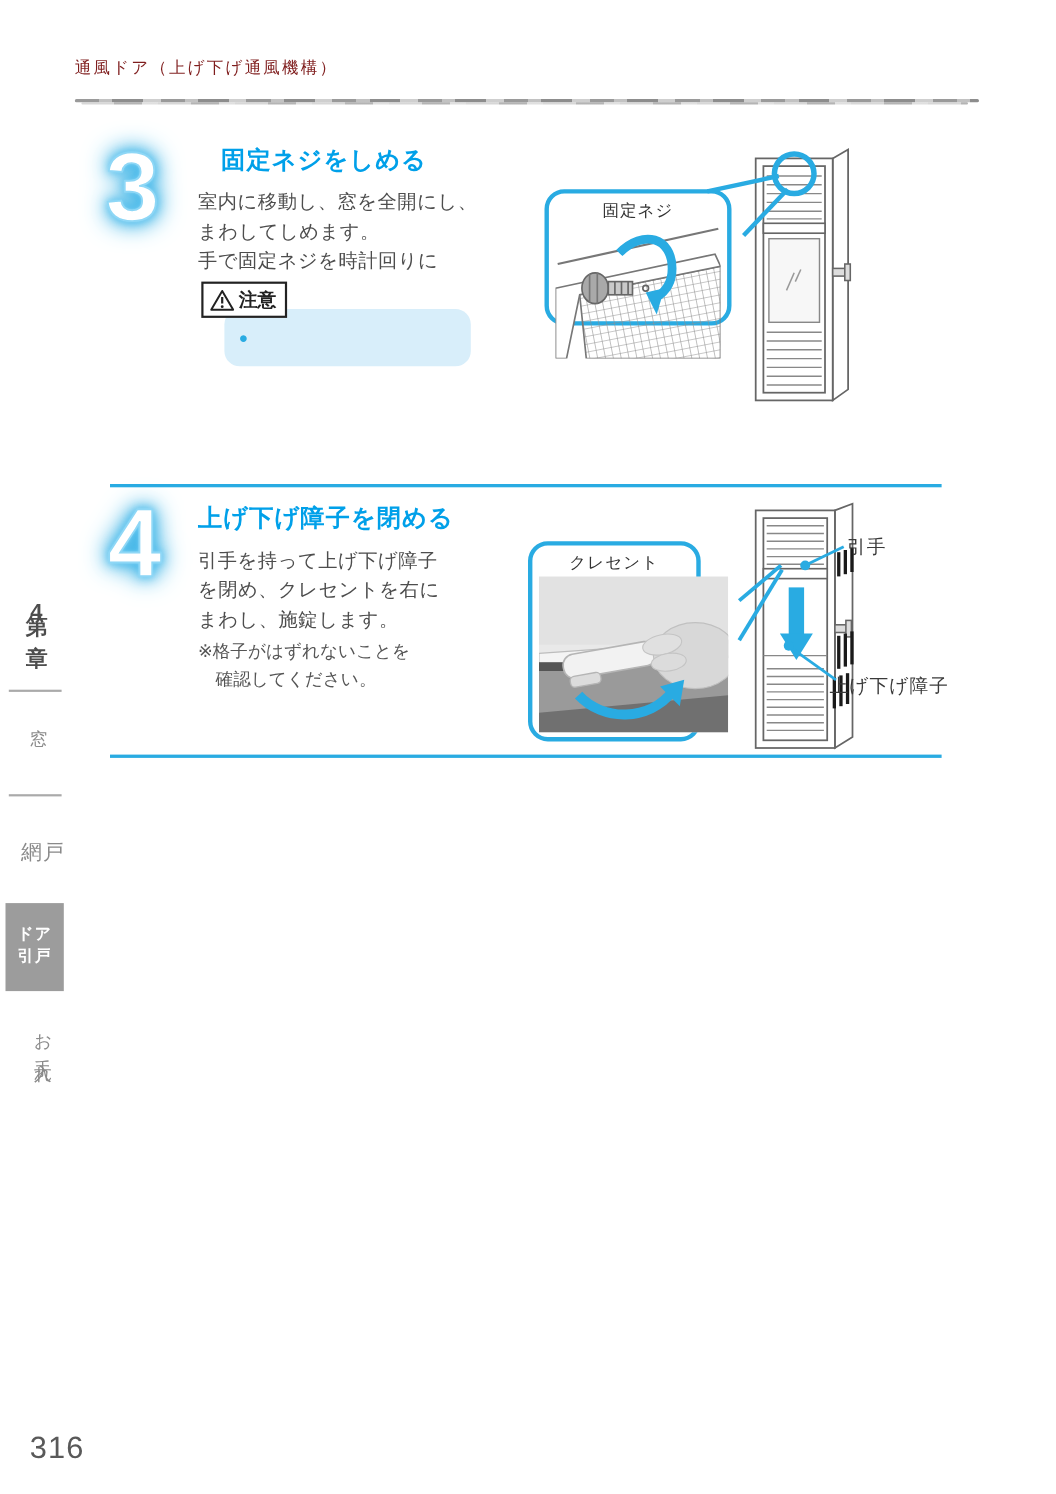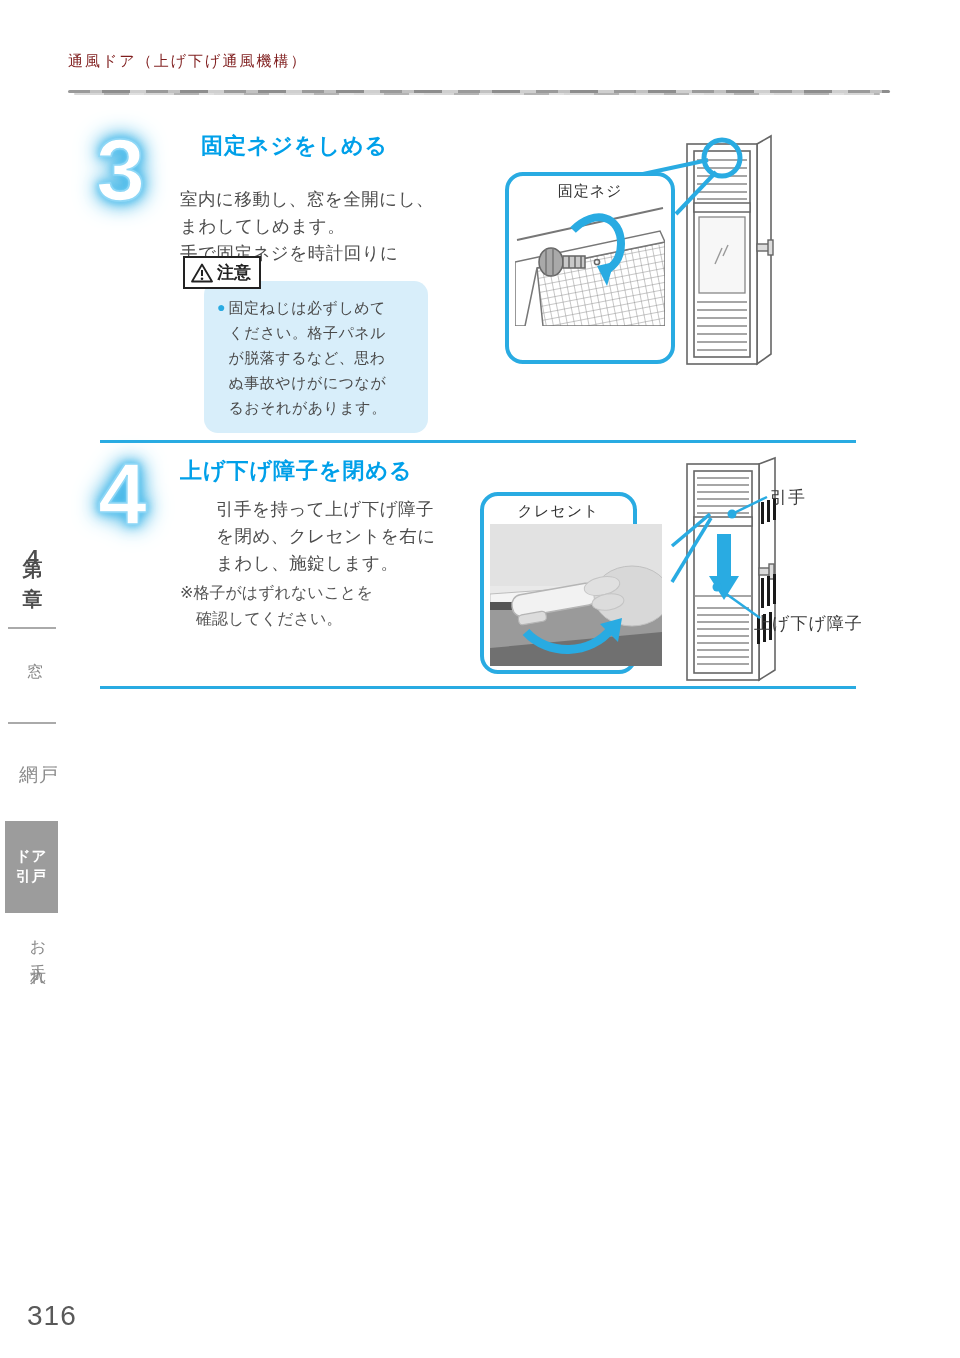--- a/index.html
+++ b/index.html
@@ -19,22 +19,22 @@
     position:absolute;font-size:88px;font-weight:bold;line-height:1;color:#fff;
     text-shadow:0 0 2px #b5e6fa,0 0 5px #7fd2f5,0 0 10px #45b9ec,0 0 18px #29abe2,0 0 26px #29abe2;
     -webkit-text-stroke:1.5px #8ed7f6;
   }
   .num3{left:96px;top:126px;}
   .num4{left:98px;top:450px;}
   .step-title{position:absolute;font-size:22px;font-weight:bold;color:#00A0E9;letter-spacing:1px;}
   .title3{left:180px;top:131px;margin-left:21px;}
   .title4{left:180px;top:456px;}
   .step-body{position:absolute;font-size:17.5px;line-height:1.55;color:#4d4d4d;letter-spacing:.5px;}
-  .body3{left:180px;top:170px;margin-top:16px;}
-  .body4{left:180px;top:496px;margin-left:36px;}
+  .body3{left:180px;top:170px;}
+  .body4{left:180px;top:496px;}
   .step-body span{display:block;}
   .step-note{position:absolute;left:180px;top:580px;font-size:16px;line-height:1.62;color:#555;}
   .step-note span{display:block;}
   .step-note span.indent{padding-left:16px;}
   .divider{position:absolute;left:100px;width:756px;height:3px;background:#29ABE2;}
   .div1{top:440px;}
   .div2{top:686px;}
   
   .caution-label{position:absolute;left:183px;top:256px;display:flex;align-items:center;gap:4px;
     border:2px solid #222;background:#fff;padding:3px 8px 3px 6px;z-index:2;}
@@ -42,40 +42,40 @@
   .caution-box{position:absolute;left:204px;top:281px;width:224px;background:#D8EEFA;border-radius:14px;
     padding:15px 10px 13px 13px;box-sizing:border-box;display:flex;}
   .caution-box .bullet{color:#29ABE2;font-size:14px;line-height:1.7;margin-right:3px;}
   .caution-box .lines{font-size:15px;line-height:1.66;color:#4a4a4a;letter-spacing:.5px;}
   .caution-box .lines span{display:block;}
   
   .illo{position:absolute;}
   .illo3{left:495px;top:118px;width:395px;height:272px;}
   .illo4{left:470px;top:448px;width:430px;height:245px;}
   .callout{position:absolute;background:#fff;border:4px solid #29ABE2;border-radius:18px;box-sizing:border-box;}
-  .callout3{left:10px;top:54px;width:170px;height:192px;}
+  .callout3{left:0;top:54px;width:170px;height:124px;}
   .callout4{left:10px;top:44px;width:157px;height:182px;}
   .callout-label{position:absolute;top:6px;left:0;right:0;text-align:center;font-size:15px;color:#333;letter-spacing:1px;}
   .callout-art{position:absolute;left:6px;top:28px;}
   .overlay{position:absolute;left:0;top:0;pointer-events:none;}
   .doorsvg{position:absolute;}
   .door3{left:190px;top:14px;}
   .door4{left:215px;top:8px;}
   .part-label{position:absolute;font-size:17px;color:#3a3a3a;letter-spacing:1px;white-space:nowrap;}
   .lbl-handle{left:300px;top:38px;}
   .lbl-sash{left:284px;top:164px;}
   
   .vtext{writing-mode:vertical-rl;text-orientation:upright;}
   .sb-chapter{position:absolute;left:20px;top:543px;font-size:20px;font-weight:bold;color:#4d4d4d;letter-spacing:3px;}
   .sb-rule{position:absolute;left:8px;width:48px;height:2px;background:#aaa;}
   .sb-rule1{top:627px;}
   .sb-rule2{top:722px;}
   .sb-window{position:absolute;left:27px;top:662px;font-size:16px;color:#8a8a8a;}
   .sb-screen{position:absolute;left:19px;top:762px;font-size:19px;color:#8a8a8a;letter-spacing:1px;}
-  .sb-door{position:absolute;left:5px;top:821px;width:53px;height:92px;background:#9c9c9c;
+  .sb-door{position:absolute;left:5px;top:821px;width:53px;height:80px;background:#9c9c9c;
     display:flex;flex-direction:column;align-items:center;justify-content:center;}
   .sb-door span{color:#fff;font-size:14.5px;font-weight:bold;line-height:1.35;letter-spacing:1px;}
   .sb-care{position:absolute;left:27px;top:928px;font-size:16px;color:#8a8a8a;letter-spacing:4px;}
   .page-number{position:absolute;left:27px;top:1300px;font-size:28px;color:#595959;letter-spacing:1px;}
 </style>
 </head>
 <body>
 
 <div class="page">
 
@@ -93,27 +93,20 @@
   <div class="caution-label">
     <svg width="22" height="20" viewBox="0 0 22 20">
       <polygon points="11,1.5 21,18.5 1,18.5" fill="#fff" stroke="#222" stroke-width="1.8" stroke-linejoin="round"></polygon>
       <line x1="11" y1="7" x2="11" y2="13" stroke="#222" stroke-width="2"></line>
       <circle cx="11" cy="15.8" r="1.3" fill="#222"></circle>
     </svg>
     <span class="lbl">注意</span>
   </div>
   <div class="caution-box">
     <span class="bullet">●</span>
-    <div class="lines">
-      <span>固定ねじは必ずしめて</span>
-      <span>ください。格子パネル</span>
-      <span>が脱落するなど、思わ</span>
-      <span>ぬ事故やけがにつなが</span>
-      <span>るおそれがあります。</span>
-    </div>
   </div>
 
   <div class="illo illo3">
     <div class="callout callout3">
       <div class="callout-label">固定ネジ</div>
       <svg class="callout-art" width="150" height="122" viewBox="0 0 150 122">
         <defs>
           <pattern id="mesh" width="7" height="7" patternUnits="userSpaceOnUse" patternTransform="rotate(-11)">
             <path d="M0 0H7M0 0V7" stroke="#8f8f8f" stroke-width="1"></path>
           </pattern>

